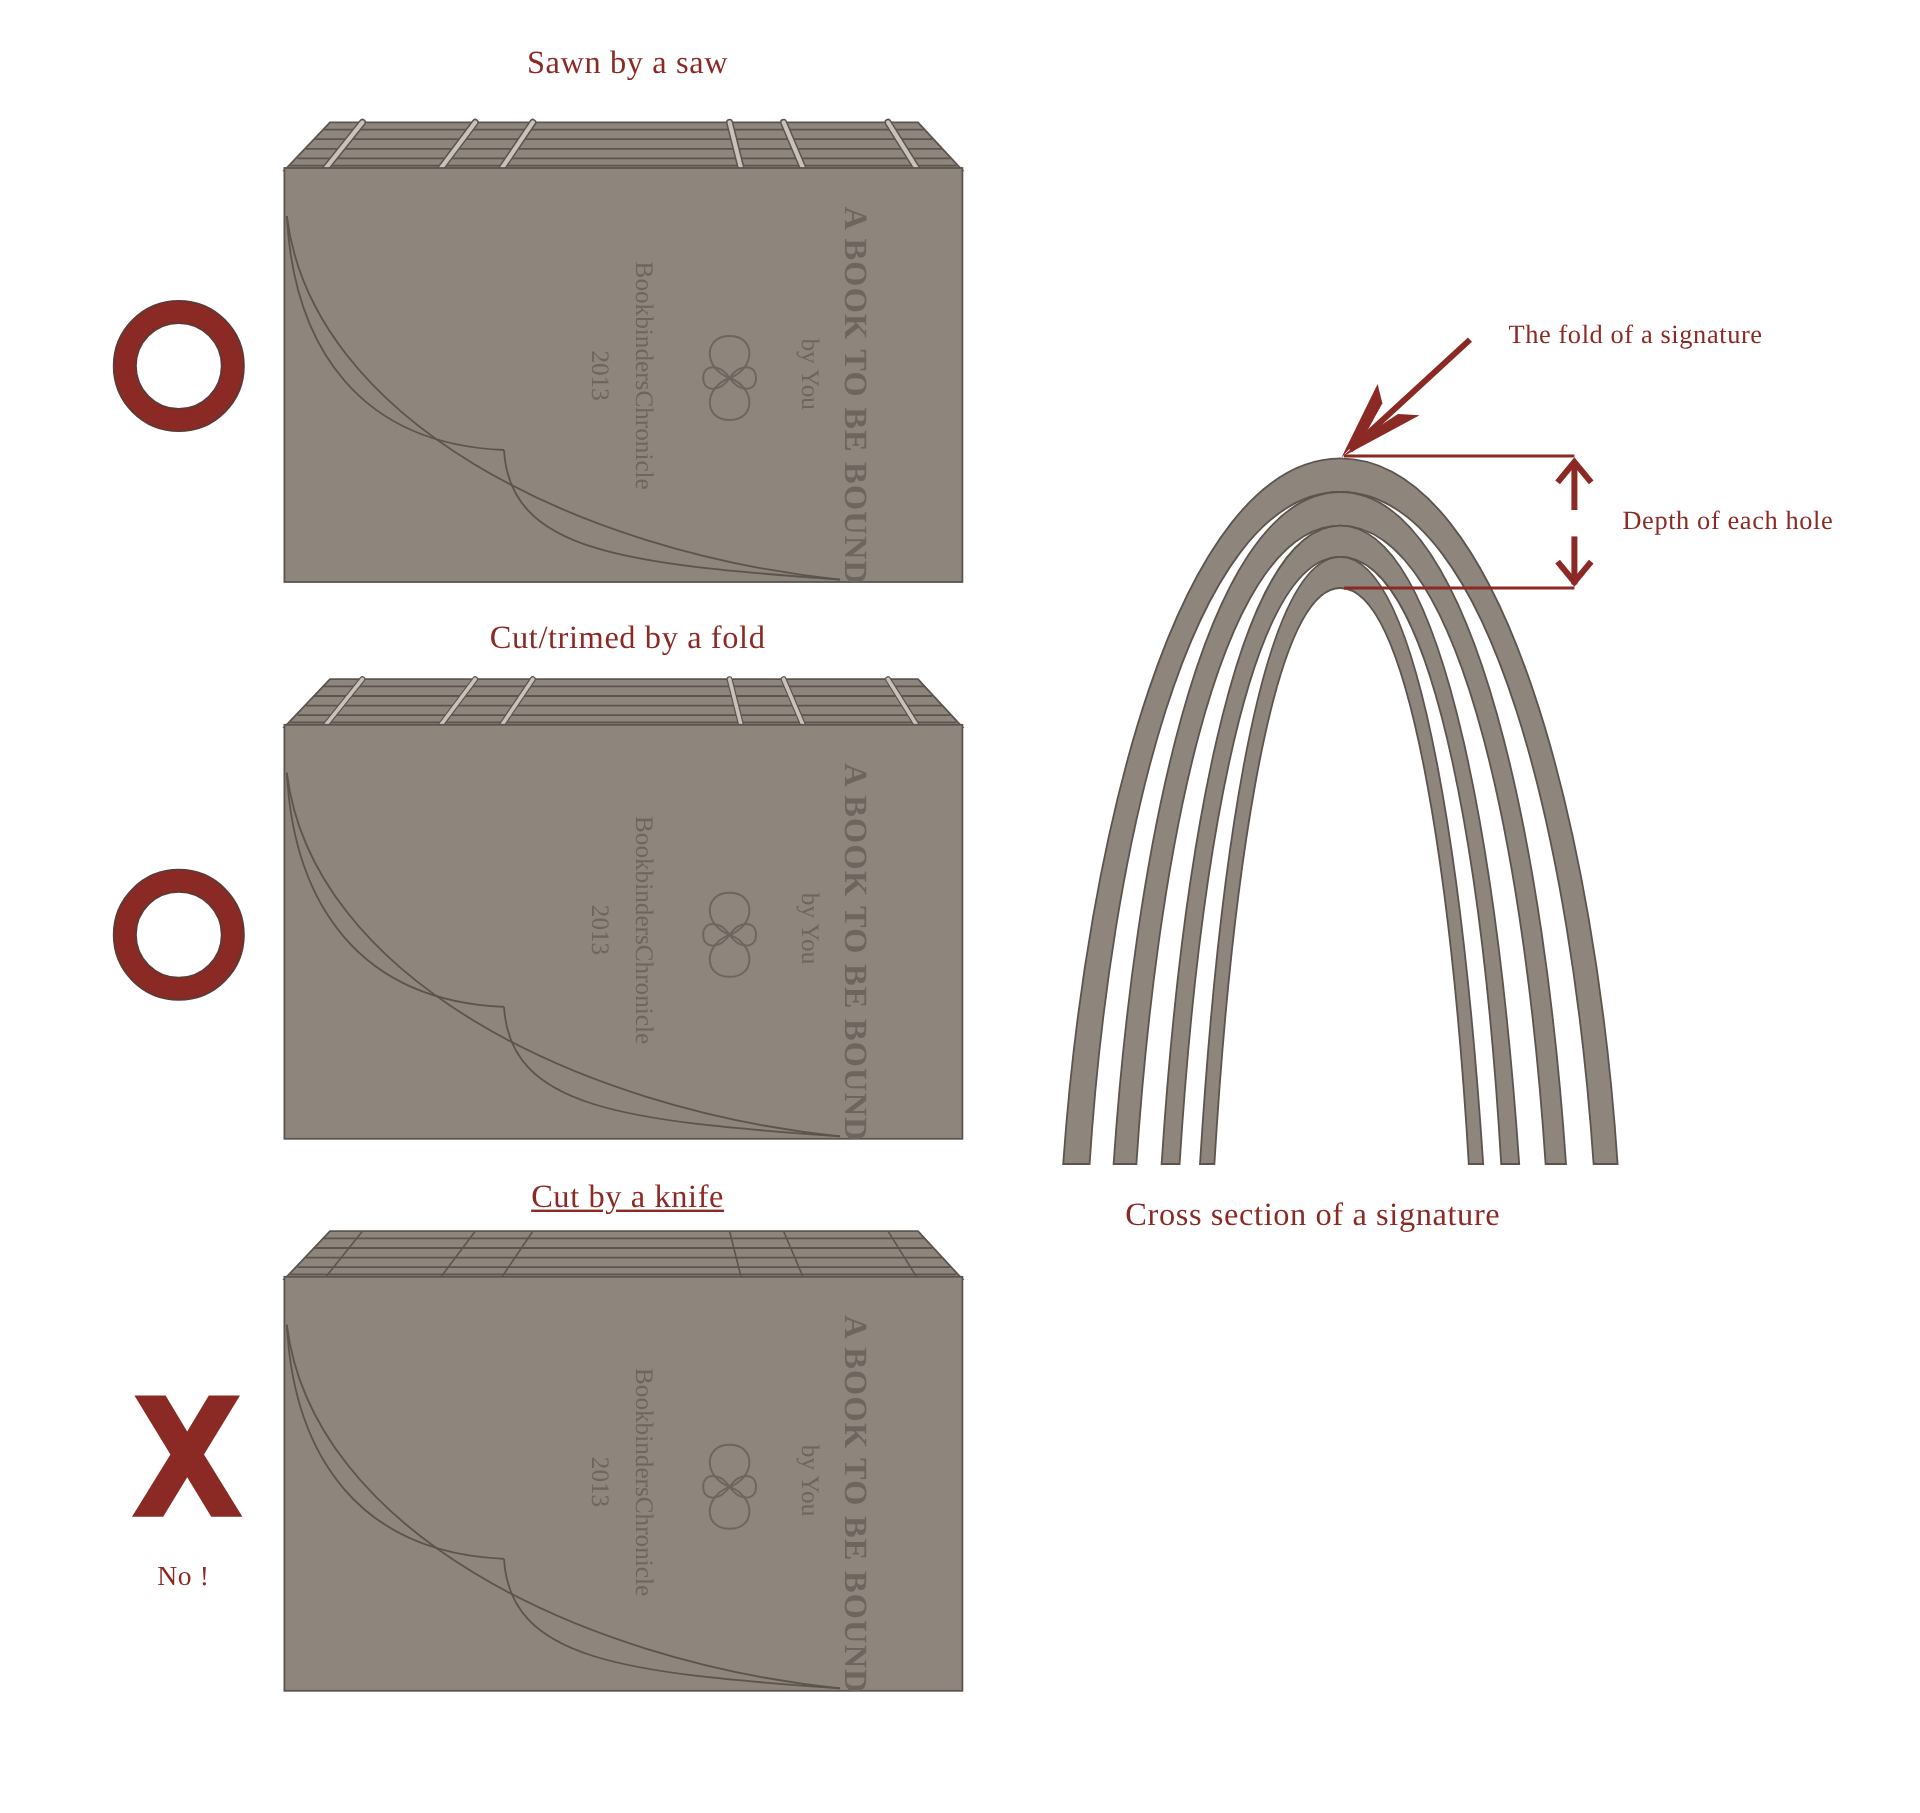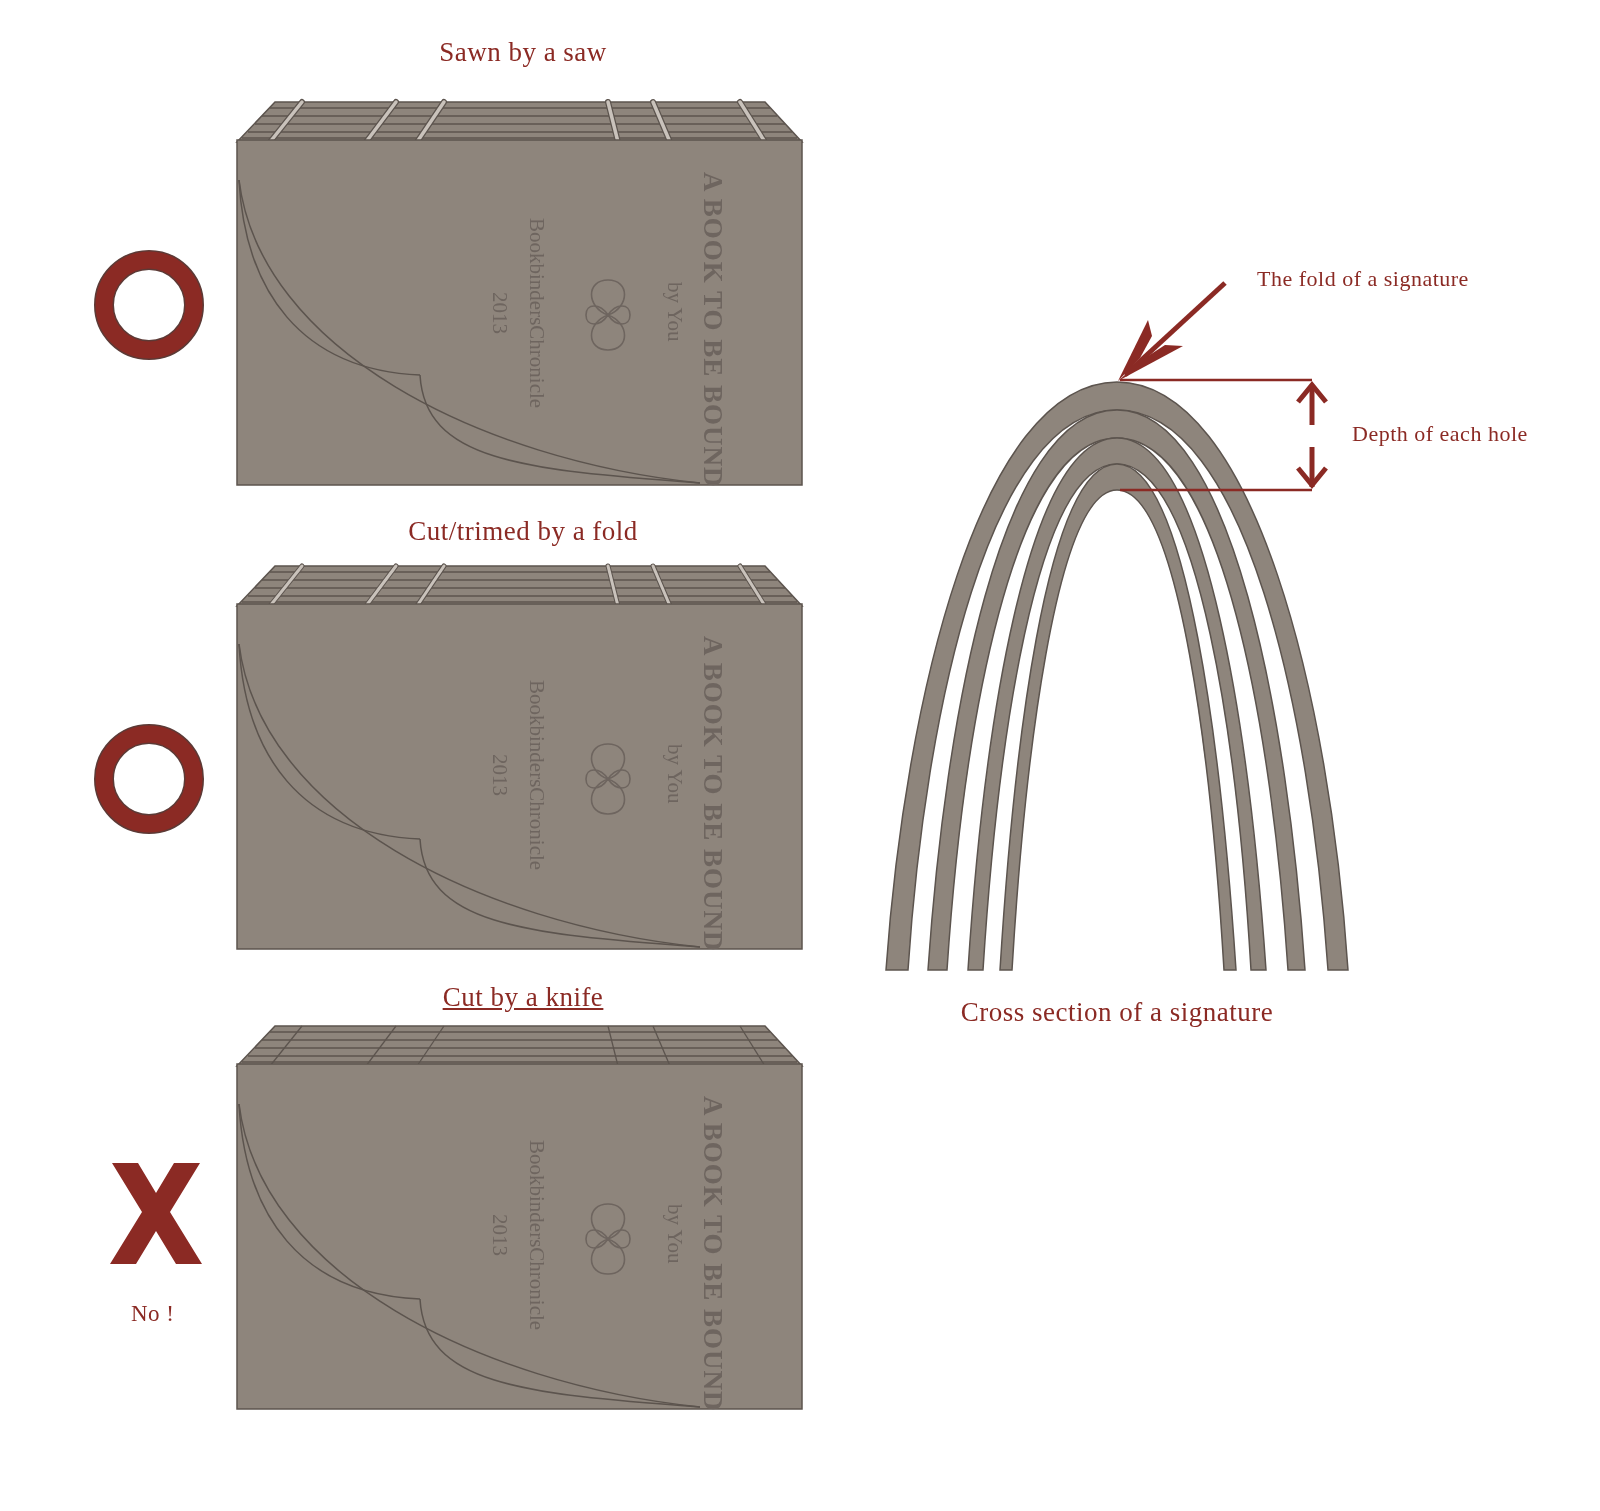--- a/index.html
+++ b/index.html
@@ -161,13 +161,13 @@
   </g>
 </svg>
 
 <div class="label caption" style="left:523px; top:37px;">Sawn by a saw</div>
 <div class="label caption" style="left:523px; top:516px;">Cut/trimed by a fold</div>
 <div class="label caption" style="left:523px; top:982px;text-decoration:underline;">Cut by a knife</div>
 <div class="label" style="left:131px; top:1301px; font-size:23px;">No !</div>
 
 <div class="label anno" style="left:1233px; top:266px;margin-left:24px;">The fold of a signature</div>
 <div class="label anno" style="left:1336px; top:421px;margin-left:16px;">Depth of each hole</div>
-<div class="label caption" style="left:1117px; top:997px;">Cross section of a signature</div>
+<div class="label caption" style="left:1094px; top:997px;">Cross section of a signature</div>
 
 </body></html>

